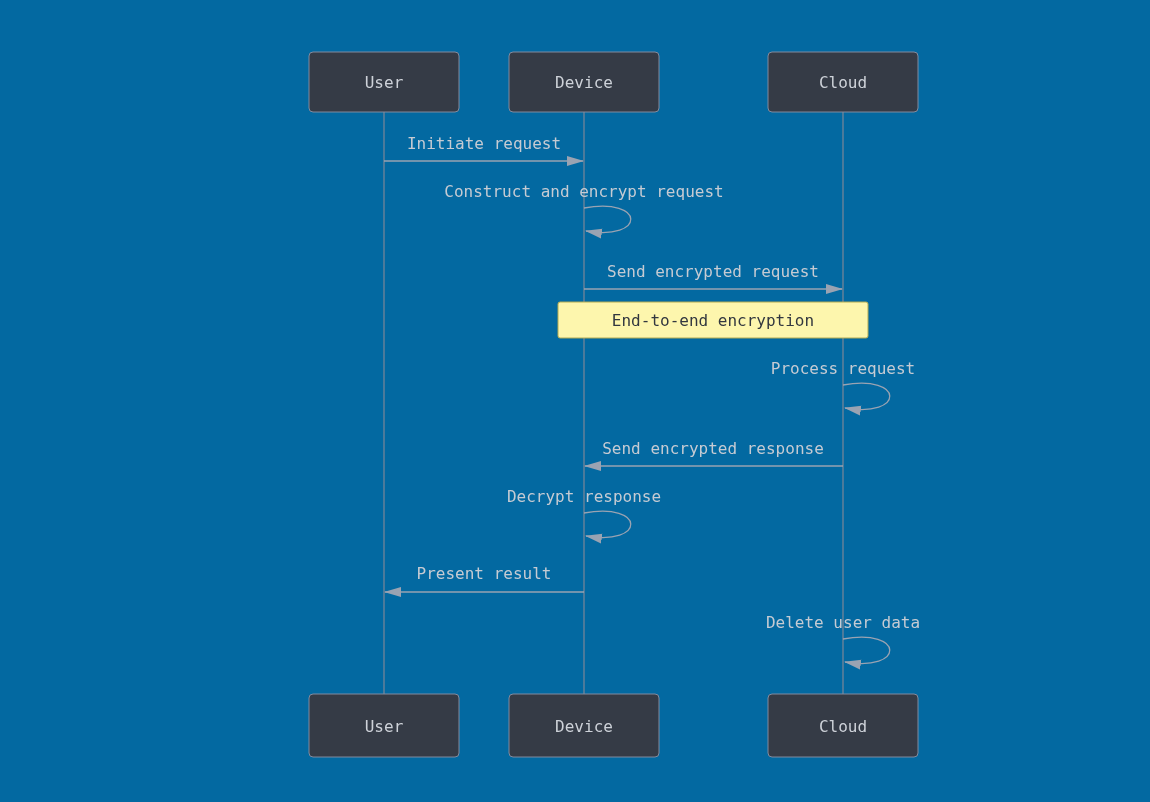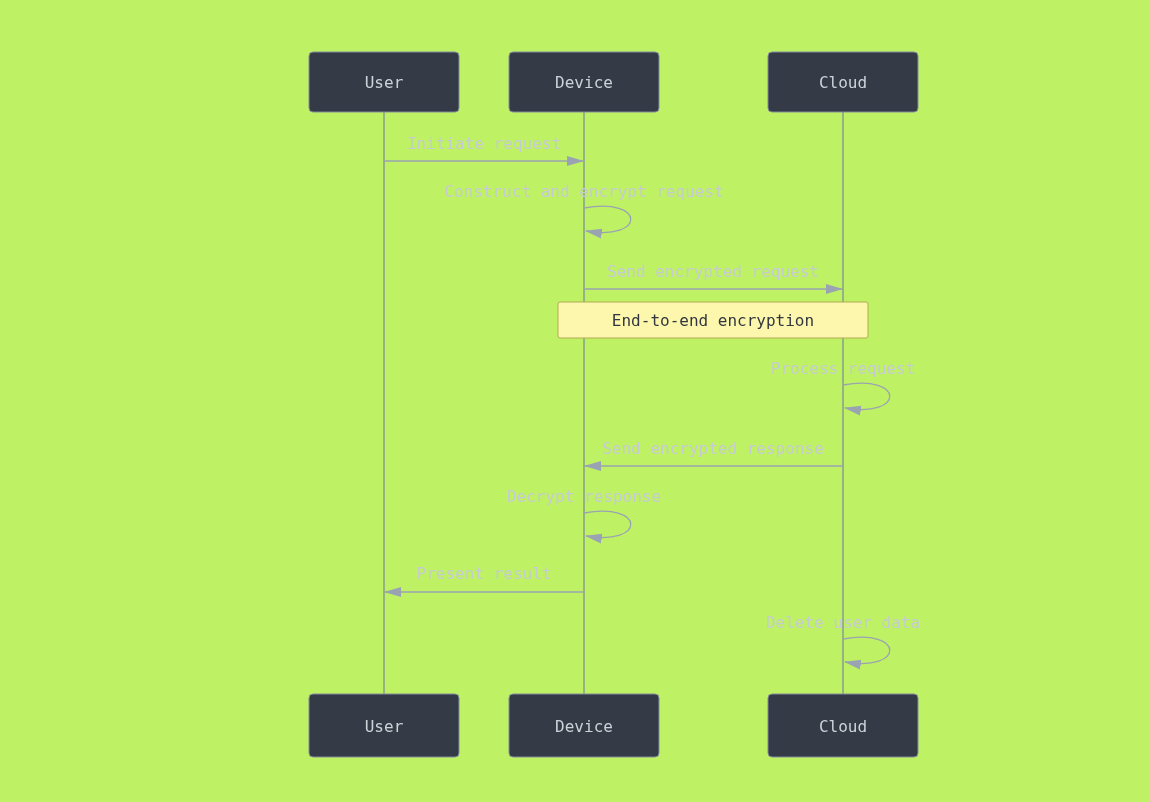--- a/index.html
+++ b/index.html
@@ -4,21 +4,21 @@
 <style>
   html, body {
     margin: 0;
     padding: 0;
     background: #282d36;
   }
   .canvas {
     position: relative;
     width: 1150px;
     height: 802px;
-    background: #bef264;
+    background: #0369a1;
     overflow: hidden;
     font-family: "DejaVu Sans Mono", "Liberation Mono", monospace;
   }
   svg { display: block; }
   .lifeline {
     stroke: #7d8798;
     stroke-width: 1.2;
   }
   .actor-box {
     fill: #353b46;

